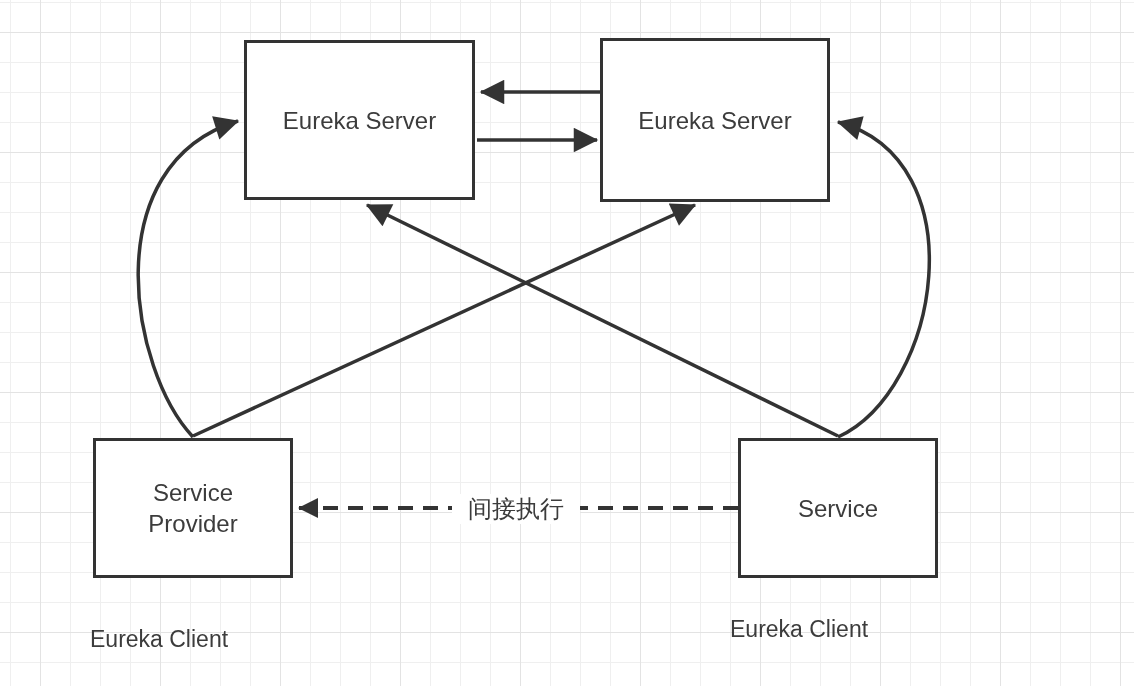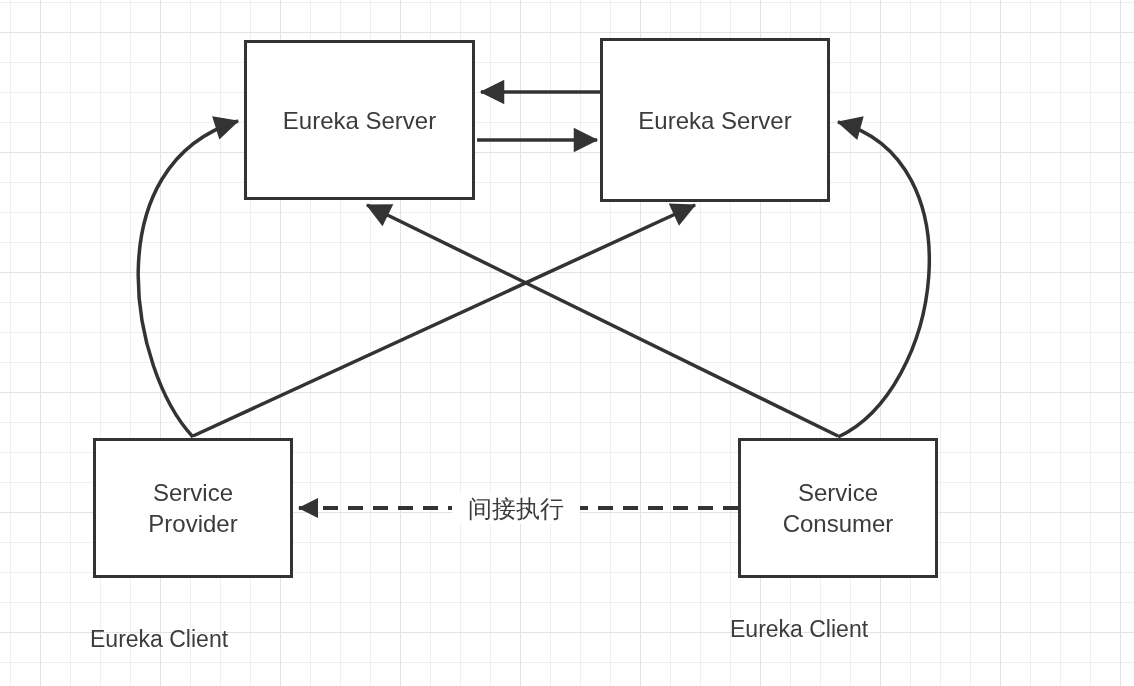--- a/index.html
+++ b/index.html
@@ -104,21 +104,20 @@
     <div>Eureka Server</div>
   </div>
 
   <div class="node" id="node-provider">
     <div>Service</div>
     <div>Provider</div>
   </div>
 
   <div class="node" id="node-consumer">
     <div>Service</div>
-    <div>Consumer</div>
   </div>
 
   <div class="caption" id="caption-client-left">Eureka Client</div>
 
   <div class="caption" id="caption-client-right">Eureka Client</div>
 
   <div class="edge-label">间接执行</div>
 
 </div>
 

